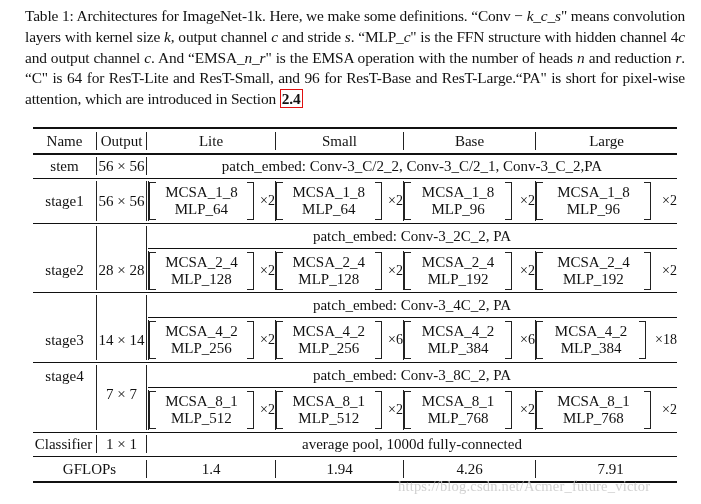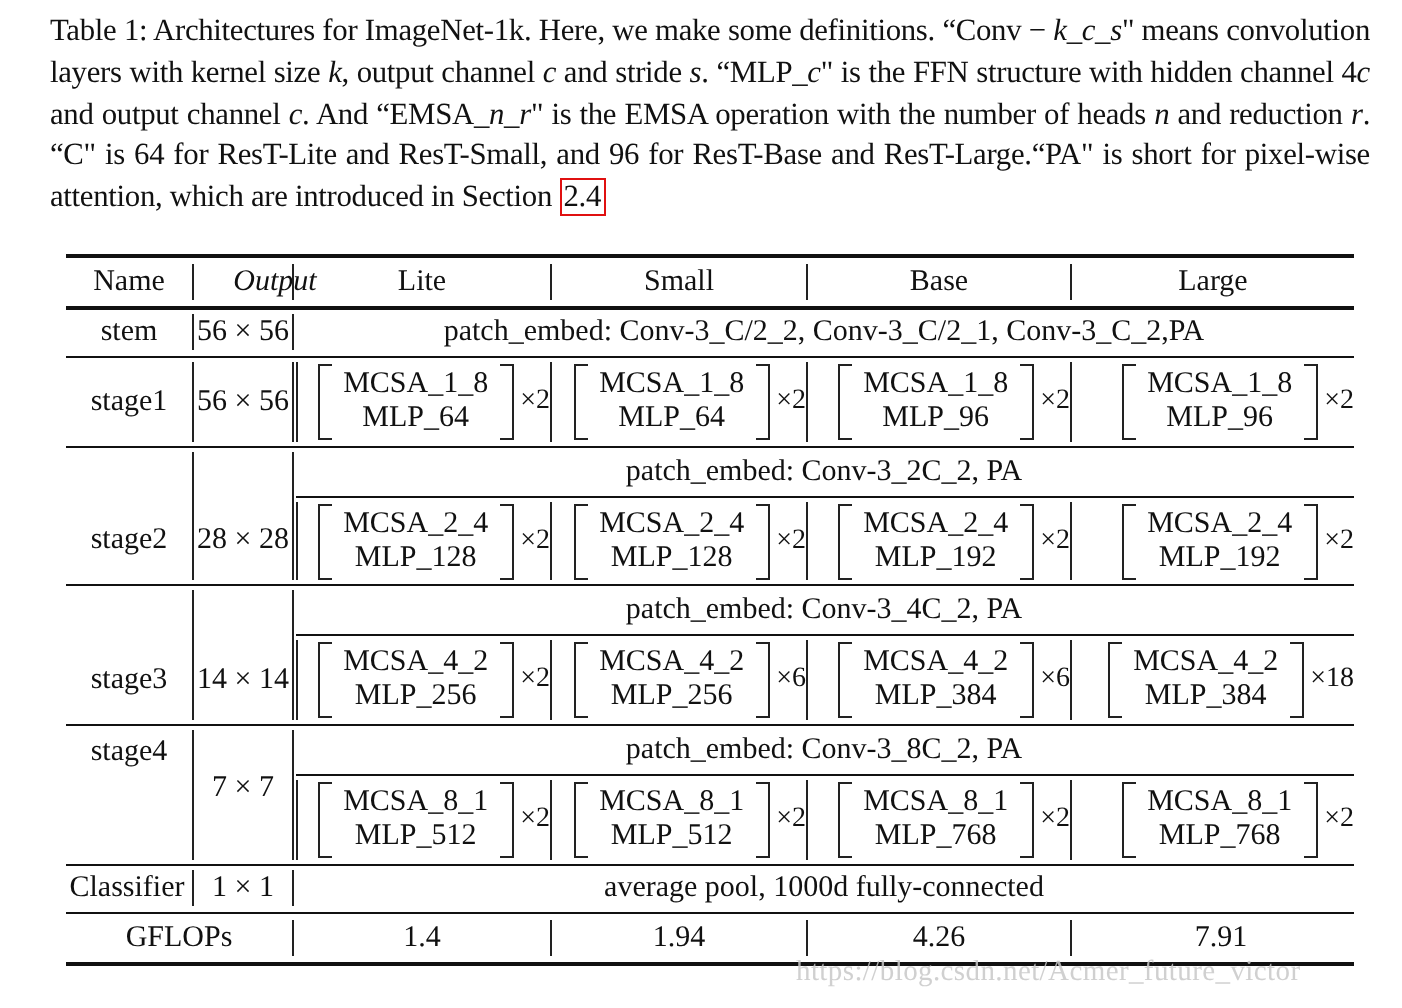--- a/index.html
+++ b/index.html
@@ -1,27 +1,27 @@
 <!DOCTYPE html>
 <html><head>
 <meta charset="utf-8">
 <style>
   html, body { margin:0; padding:0; background:#ffffff; }
   body { width:701px; height:504px; position:relative; overflow:hidden;
          font-family:"Liberation Serif", "DejaVu Serif", serif; color:#111; }
   .caption { position:absolute; left:25px; top:6px; width:660px;
              font-size:15.4px; line-height:20.8px; text-align:justify; letter-spacing:-0.15px; }
   .caption i { font-style:italic; }
-  .ref-box { border:1.5px solid #e01010; padding:0 1px; }
+  .ref-box { border:1.5px solid #e01010; padding:0 1px;font-weight:bold; }
   .hline { position:absolute; background:#111; height:1px; }
   .hline.thick { height:2px; }
   .vline { position:absolute; background:#222; width:1px; }
   .cell { position:absolute; font-size:15px; text-align:center; white-space:nowrap; line-height:18px; }
   .span-text { position:absolute; font-size:15px; text-align:center; white-space:nowrap; }
-  .block { position:absolute; height:40px; display:flex; align-items:center; justify-content:flex-end; }
+  .block { position:absolute; height:40px; display:flex; align-items:center; justify-content:space-between; }
   .brack { width:6px; height:36px; border:1px solid #222; }
   .brack.l { border-right:none; }
   .brack.r { border-left:none; }
   .bin { display:flex; flex-direction:column; align-items:center; font-size:15px; line-height:17px; padding:0 6px; }
   .mult { font-size:14px; margin-left:3px; }
   .watermark { position:absolute; left:398px; top:478px; font-family:Liberation Serif, serif;
                font-size:14.5px; color:rgba(200,200,200,0.85); letter-spacing:0.2px; }
 </style>
 </head>
 <body>
@@ -84,21 +84,21 @@
 
   <div class="vline" style="left:96px; top:435px; height:18px;"></div>
   <div class="vline" style="left:146px; top:435px; height:18px;"></div>
 
   <div class="vline" style="left:146px; top:460px; height:18px;"></div>
   <div class="vline" style="left:275px; top:460px; height:18px;"></div>
   <div class="vline" style="left:403px; top:460px; height:18px;"></div>
   <div class="vline" style="left:535px; top:460px; height:18px;"></div>
 
   <div class="cell" style="left:33px; top:132px; width:63px;">Name</div>
-  <div class="cell" style="left:113px; top:132px; width:49px;font-style:italic;">Output</div>
+  <div class="cell" style="left:97px; top:132px; width:49px;">Output</div>
   <div class="cell" style="left:147px; top:132px; width:128px;">Lite</div>
   <div class="cell" style="left:276px; top:132px; width:127px;">Small</div>
   <div class="cell" style="left:404px; top:132px; width:131px;">Base</div>
   <div class="cell" style="left:536px; top:132px; width:141px;">Large</div>
 
   <div class="cell" style="left:33px; top:157px; width:63px;">stem</div>
   <div class="cell" style="left:97px; top:157px; width:49px;">56 × 56</div>
   <div class="span-text" style="left:147px; top:157px; width:530px; line-height:18px;">patch_embed: Conv-3_C/2_2, Conv-3_C/2_1, Conv-3_C_2,PA</div>
 
   <div class="cell" style="left:33px; top:192px; width:63px;">stage1</div>

